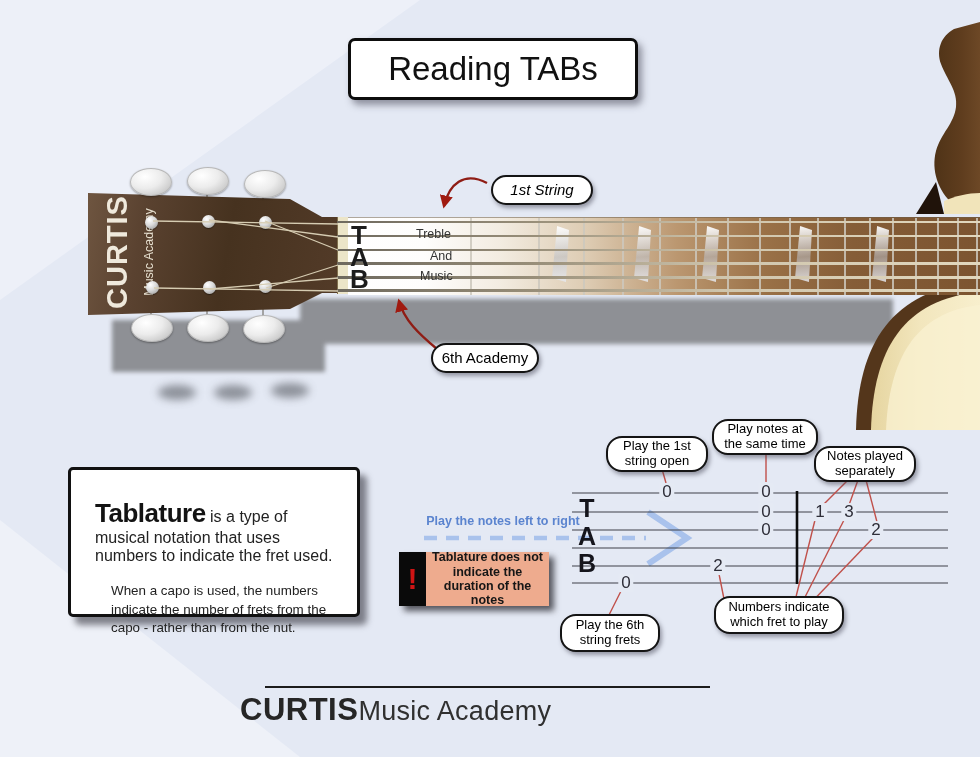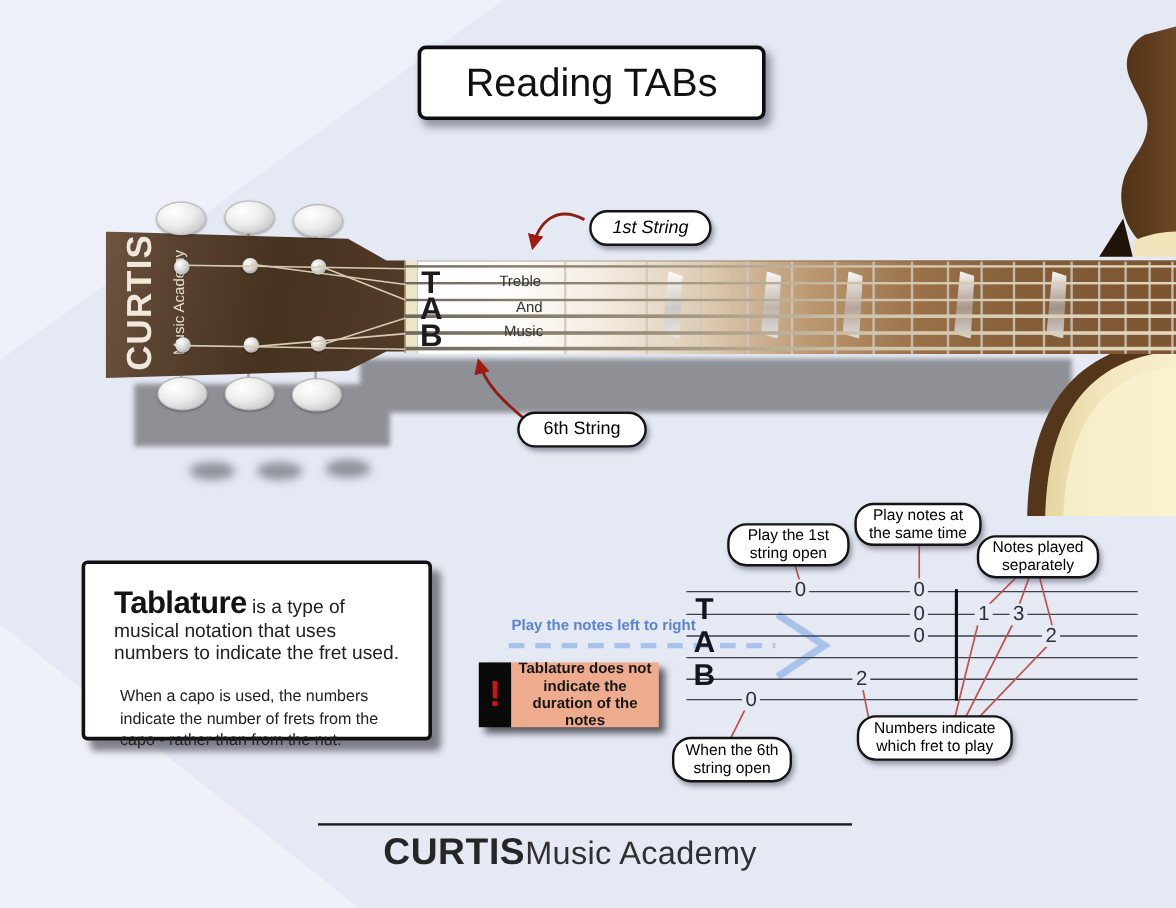--- a/index.html
+++ b/index.html
@@ -56,40 +56,40 @@
   
   .pill{position:absolute;background:#fff;border:2px solid #141414;border-radius:16px;
     box-shadow:2px 3px 4px rgba(70,70,85,.5);display:flex;align-items:center;justify-content:center;
     text-align:center;font-size:13px;line-height:1.12;color:#000;padding:2px 8px;z-index:5;}
   .pill-lg{font-size:15px;}
   
   .info-box{left:68px;top:467px;width:292px;height:150px;background:#fff;border:3px solid #111;
     border-radius:5px;box-shadow:7px 8px 6px rgba(55,55,65,.6);padding:12px 14px 0 24px;
     box-sizing:border-box;z-index:5;color:#222;}
   .info-box h2{display:inline;font-size:26px;margin:0;color:#131313;letter-spacing:-.5px;}
-  .info-box .p1,.info-box .p2{font-size:13.4px;line-height:1.38;margin:5px;}
+  .info-box .p1,.info-box .p2{font-size:13.4px;line-height:1.38;margin:16px;}
   .info-box .p2{margin-top:17px;}
   
   .blue-label{left:413px;top:514px;width:180px;text-align:center;font-size:12.5px;
     font-weight:bold;color:#5b84cf;z-index:4;}
   
   .warning{left:399px;top:552px;width:150px;height:54px;display:flex;z-index:5;
     filter:drop-shadow(5px 5px 3px rgba(50,50,58,.8));}
   .warning .bang{width:27px;background:#0a0a0a;color:#d01414;font-weight:bold;font-size:30px;
     display:flex;align-items:center;justify-content:center;}
   .warning .msg{flex:1;background:#eeab8e;color:#161616;font-size:12.5px;font-weight:bold;
     display:flex;align-items:center;justify-content:center;text-align:center;line-height:1.15;padding:2px 4px;}
   
   .tab-letter{position:absolute;transform:translate(-50%,-50%);font-weight:bold;font-size:25px;
     color:#15151c;z-index:4;line-height:1;}
   .tab-note{position:absolute;transform:translate(-50%,-50%);font-size:17px;color:#2e2e38;
     background:#e5eaf4;padding:0 3px;line-height:1.05;z-index:4;}
   
   .footer-line{left:265px;top:686px;width:445px;height:2px;background:#1c1c1c;z-index:5;}
-  .footer-brand{left:225px;top:692px;width:500px;text-align:center;z-index:5;color:#262626;}
+  .footer-brand{left:240px;top:692px;width:500px;z-index:5;color:#262626;}
   .footer-brand .b{font-weight:bold;font-size:31px;letter-spacing:.5px;}
   .footer-brand .l{font-size:27px;font-weight:400;letter-spacing:.3px;color:#303030;}
   svg.overlay{position:absolute;left:0;top:0;z-index:3;pointer-events:none;}
   svg.bodyart{position:absolute;left:0;top:0;z-index:1;pointer-events:none;}
 </style>
 </head>
 <body>
 
 <div class="stage">
 
@@ -237,21 +237,21 @@
       <line x1="866" y1="480" x2="877" y2="522"></line>
       <line x1="726" y1="609" x2="719" y2="574"></line>
       <line x1="793" y1="609" x2="815" y2="520"></line>
       <line x1="799" y1="609" x2="844" y2="520"></line>
       <line x1="805" y1="609" x2="873" y2="538"></line>
       <line x1="609" y1="615" x2="621" y2="591"></line>
     </g>
   </svg>
 
   <div class="pill pill-lg" style="left:491px;top:175px;width:82px;height:22px;font-style:italic;">1st String</div>
-  <div class="pill pill-lg" style="left:431px;top:343px;width:88px;height:22px;">6th String</div>
+  <div class="pill pill-lg" style="left:431px;top:343px;width:88px;height:22px;">6th Academy</div>
 
   <div class="abs info-box">
     <p class="p1"><span></span></p><h2 style="display:inline">Tablature</h2><span> is a type of musical notation  that uses  numbers  to indicate the fret used.</span><p></p>
     <p class="p2">When a capo is used, the numbers indicate the  number of  frets from  the capo - rather than from the nut.</p>
   </div>
 
   <div class="abs blue-label">Play the notes left to right</div>
 
   <div class="abs warning">
     <div class="bang">!</div>
@@ -269,20 +269,20 @@
   <span class="tab-note" style="left:766px;top:512px;">0</span>
   <span class="tab-note" style="left:766px;top:530px;">0</span>
   <span class="tab-note" style="left:820px;top:512px;">1</span>
   <span class="tab-note" style="left:849px;top:512px;">3</span>
   <span class="tab-note" style="left:876px;top:530px;">2</span>
 
   <div class="pill" style="left:606px;top:436px;width:82px;height:28px;">Play the 1st string open</div>
   <div class="pill" style="left:712px;top:419px;width:86px;height:28px;">Play notes at the same time</div>
   <div class="pill" style="left:814px;top:446px;width:82px;height:28px;">Notes played separately</div>
   <div class="pill" style="left:714px;top:596px;width:110px;height:30px;">Numbers indicate which fret to play</div>
-  <div class="pill" style="left:560px;top:614px;width:80px;height:30px;">When the 6th string open</div>
+  <div class="pill" style="left:560px;top:614px;width:80px;height:30px;">Play the 6th string frets</div>
 
   <div class="abs footer-line"></div>
   <div class="abs footer-brand">
     <span class="b">CURTIS</span><span class="l">Music Academy</span>
   </div>
 
 </div>
 
 </body></html>

